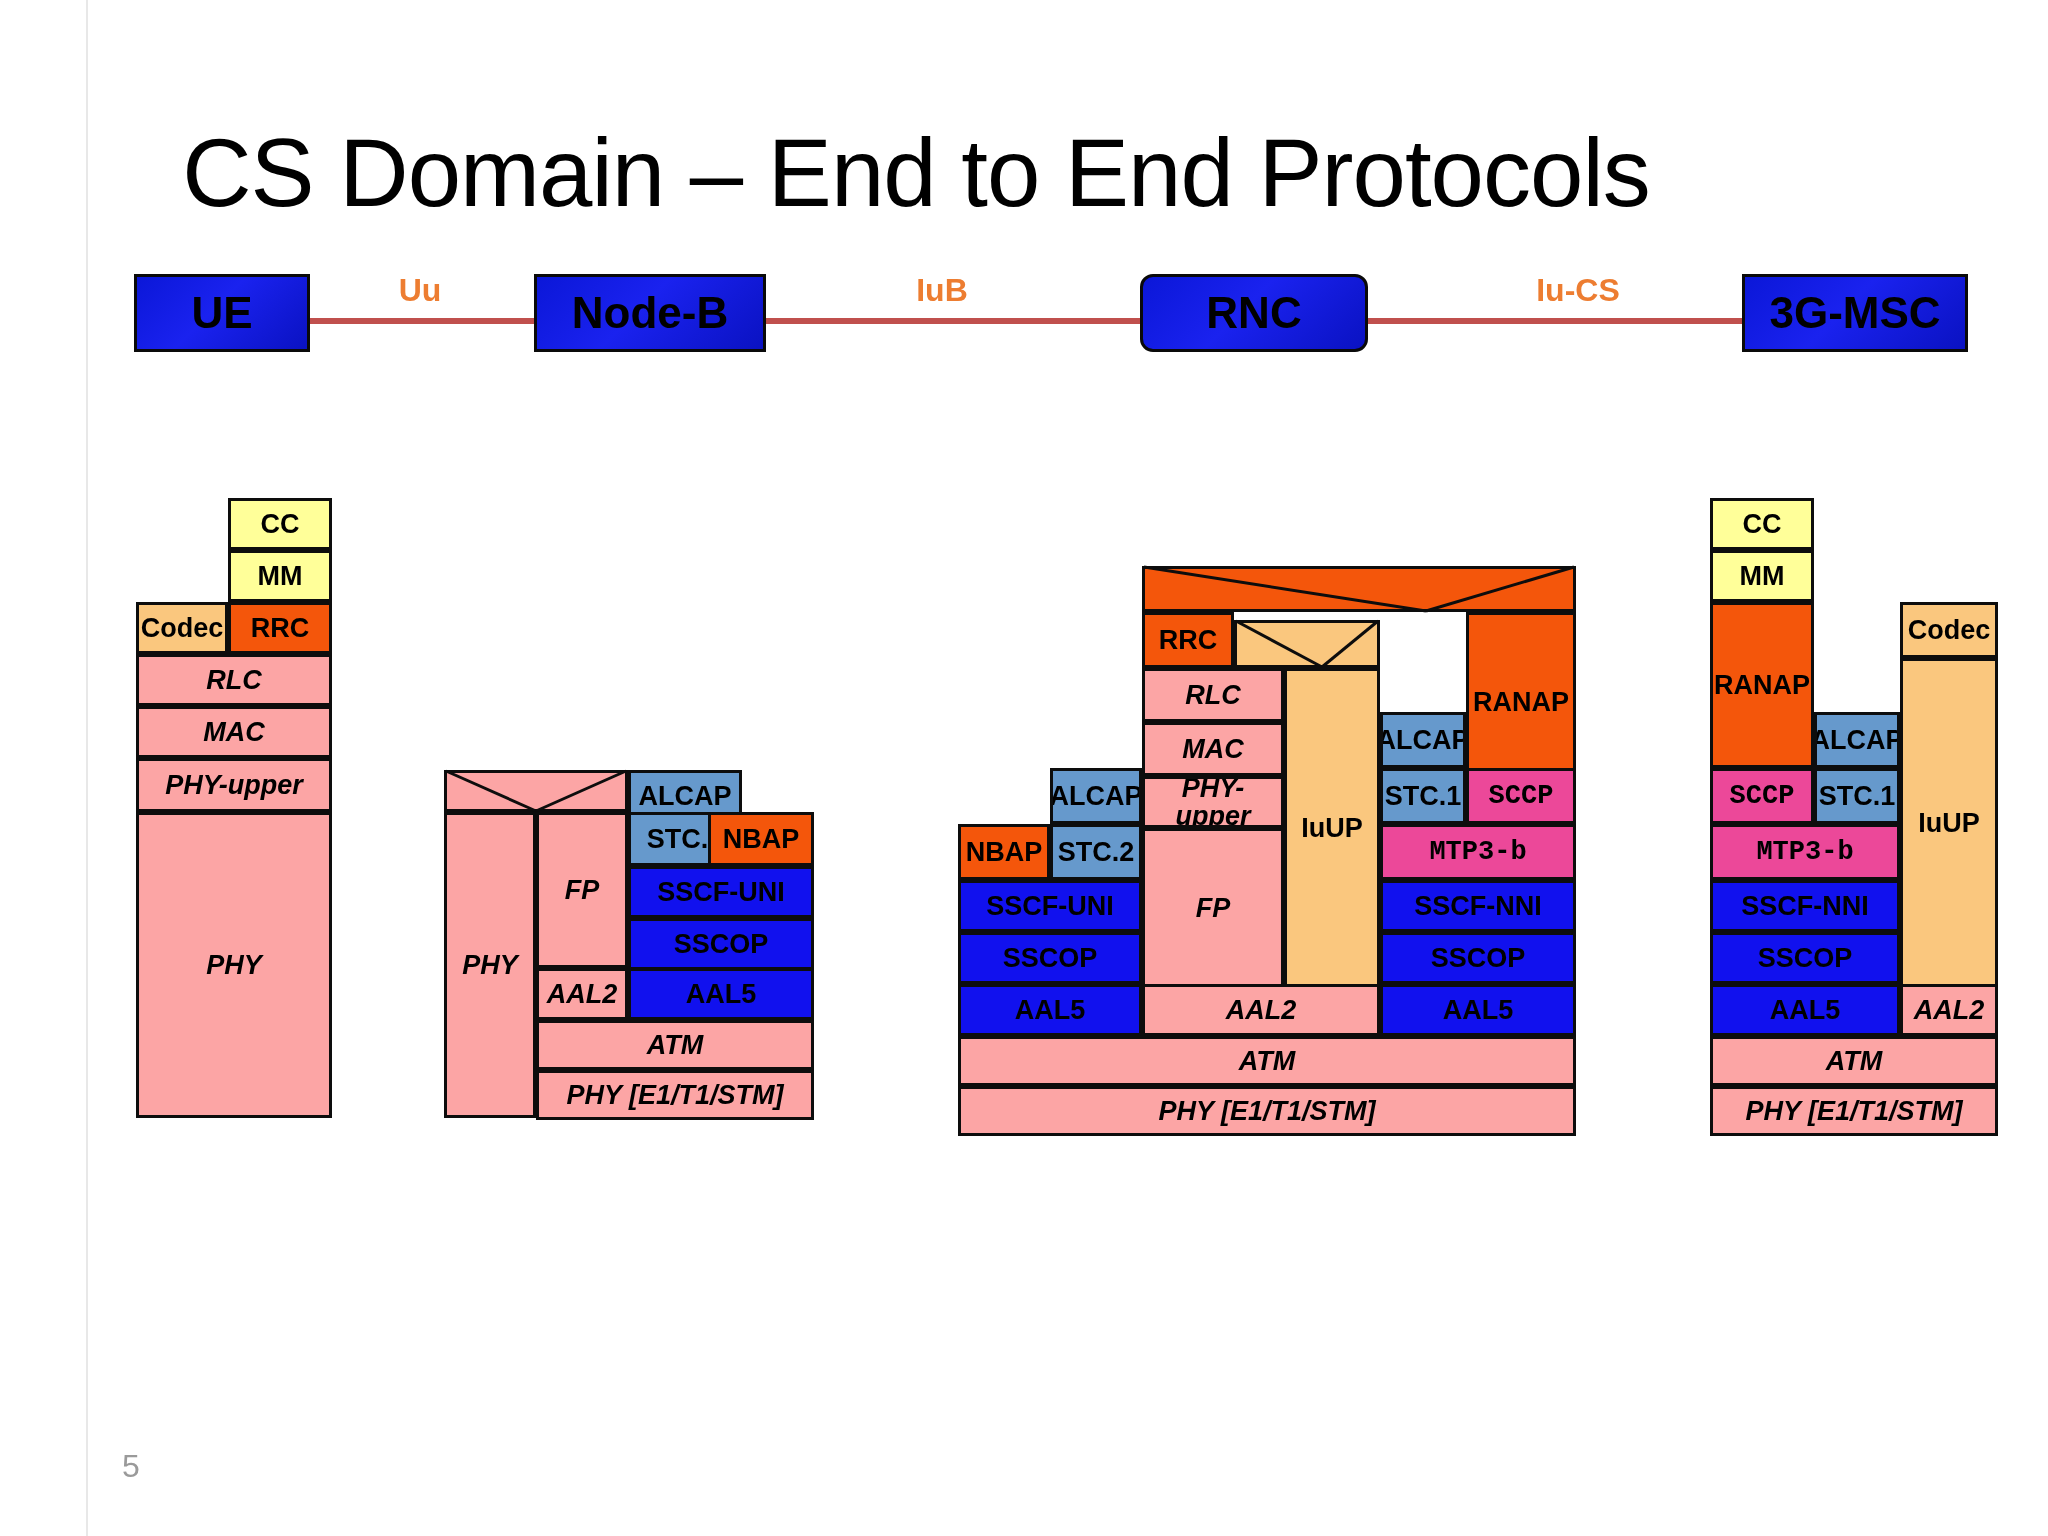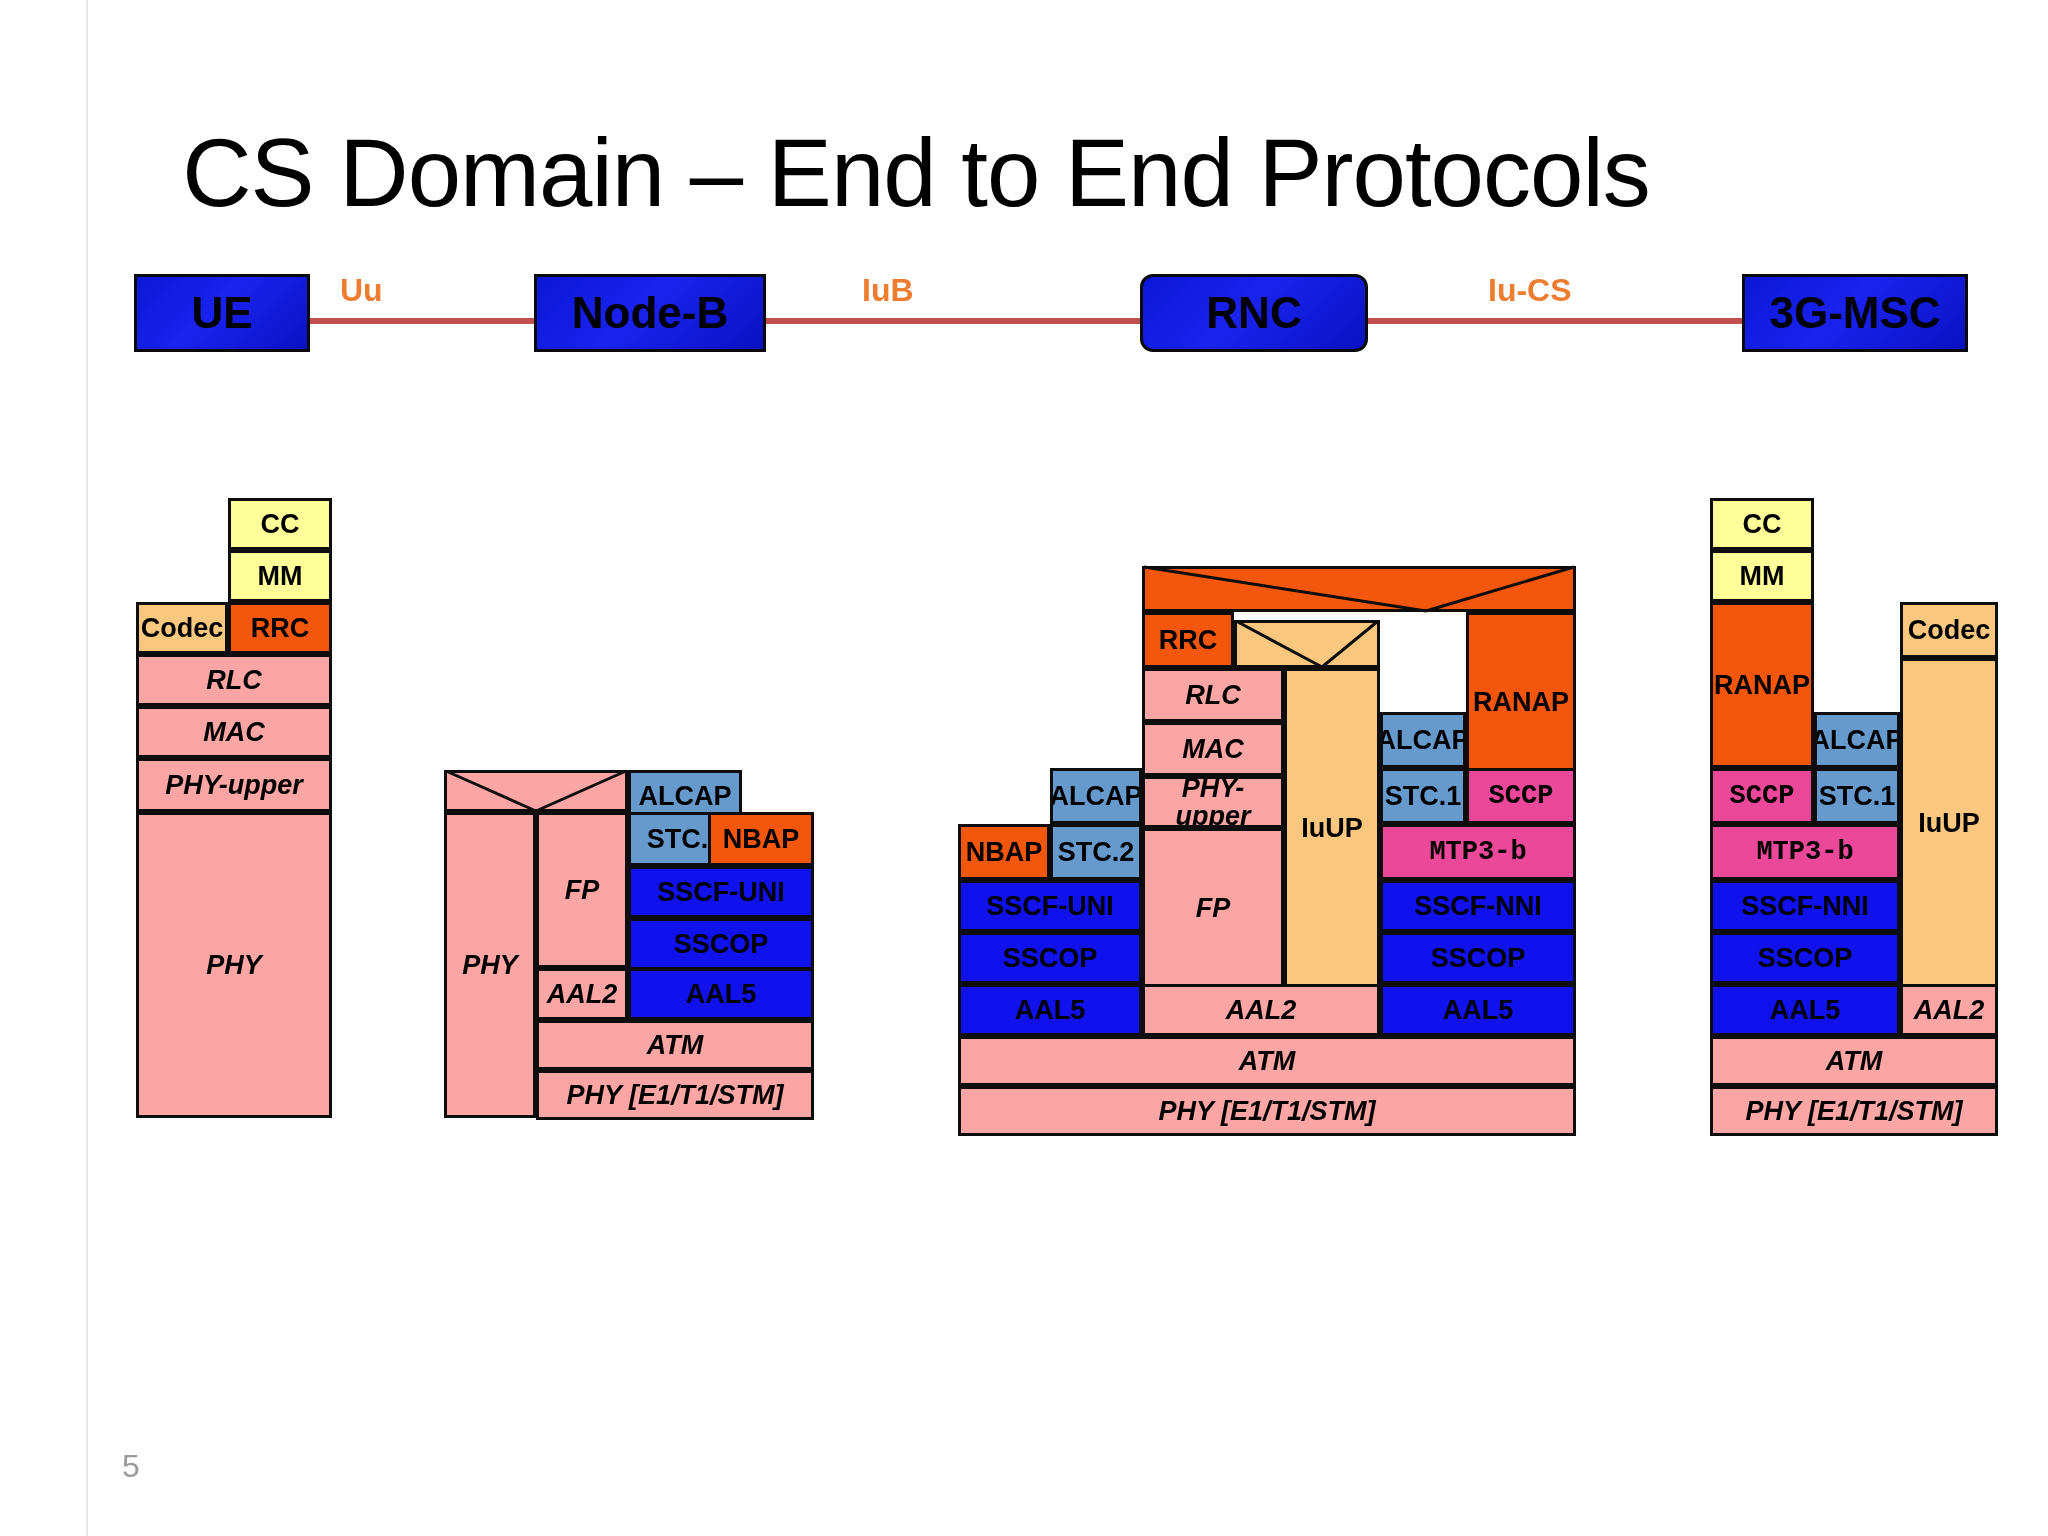--- a/index.html
+++ b/index.html
@@ -36,20 +36,21 @@
     position:absolute;top:274px;height:78px;
     background:linear-gradient(135deg,#0b17d8 0%,#1a22ef 45%,#0a12c2 100%);
     border:3px solid #0a0a0a;
     box-sizing:border-box;
     display:flex;align-items:center;justify-content:center;
     font-size:44px;font-weight:bold;color:#000000;
   }
   .iface-label{
     position:absolute;top:272px;
     font-size:32px;font-weight:bold;color:#ED7D31;
+    text-align:center;
   }
 
   
   .blk{
     position:absolute;
     box-sizing:border-box;
     border:3px solid #0d0d0d;
     display:flex;align-items:center;justify-content:center;
     font-size:27px;font-weight:bold;color:#000000;
     text-align:center;

